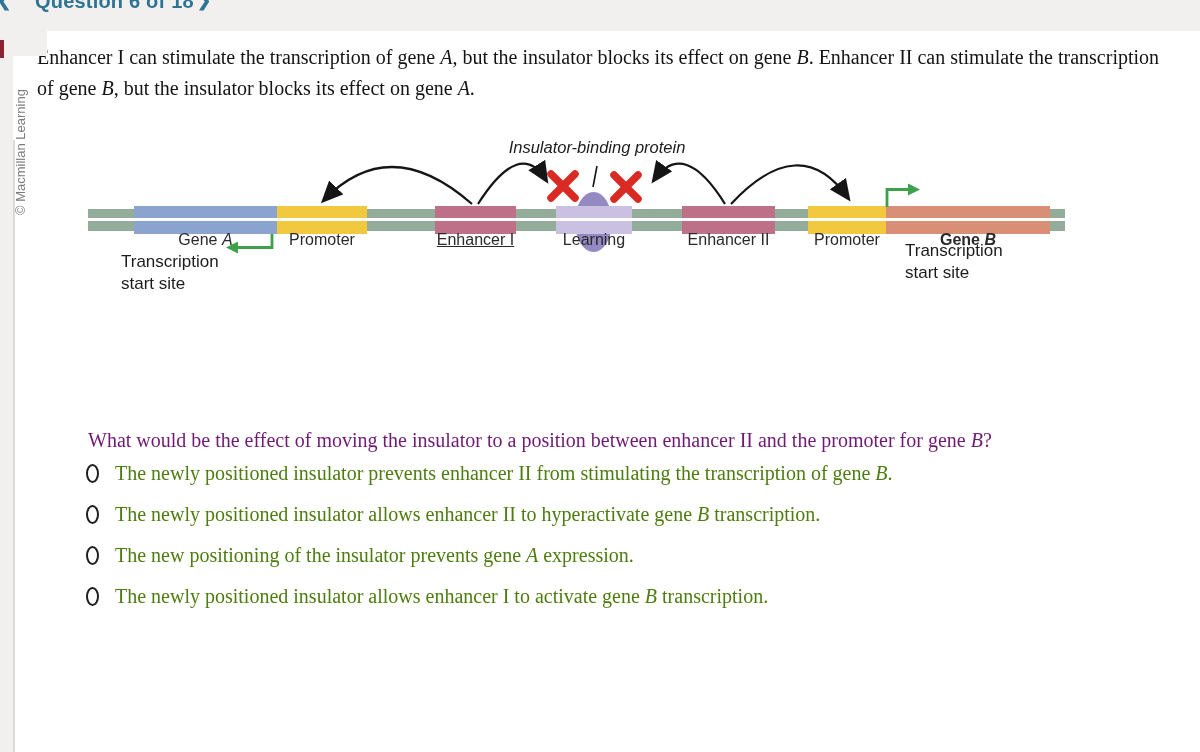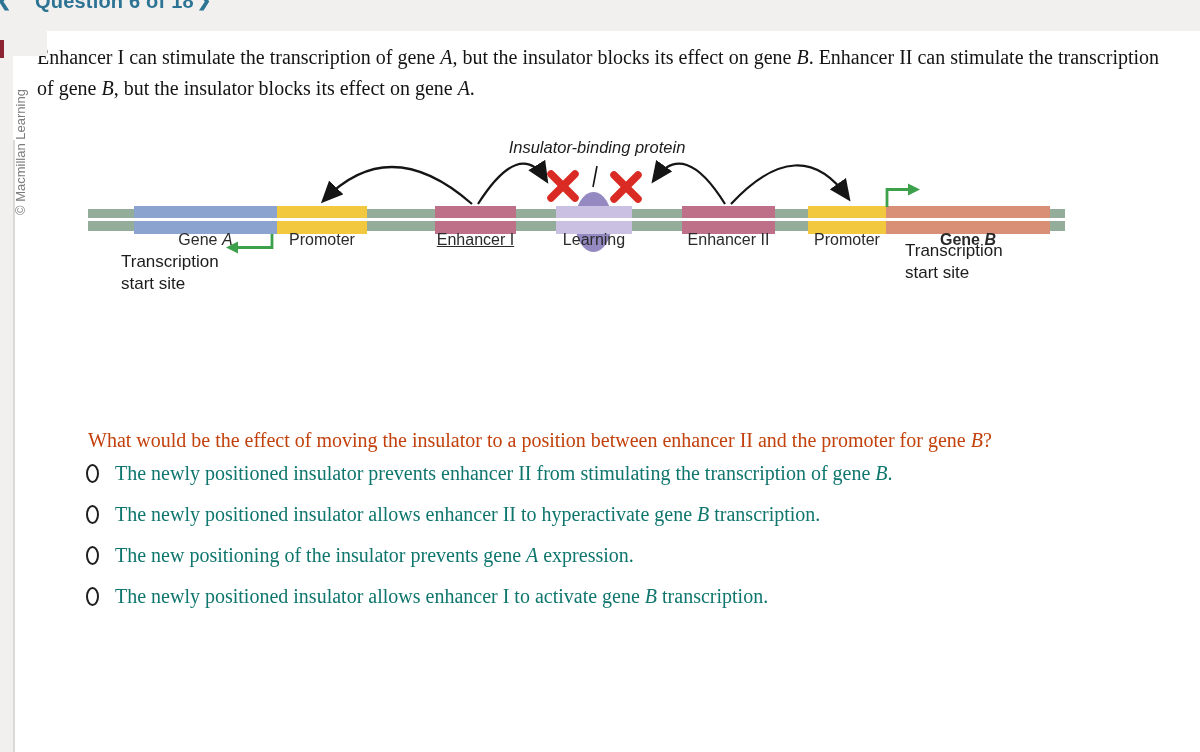--- a/index.html
+++ b/index.html
@@ -40,26 +40,26 @@
   .midline{position:absolute;left:88px;top:88px;width:977px;height:2.5px;background:#ffffff;z-index:4;}
   .seg-label{position:absolute;top:80px;height:20px;line-height:20px;text-align:center;
              font-size:16px;color:#2a2a2a;z-index:5;white-space:nowrap;margin-top:20px;}
   .overlay{position:absolute;left:0;top:0;width:1200px;height:180px;z-index:6;pointer-events:none;}
   .tss-label{position:absolute;font-size:17px;line-height:21.5px;color:#1c1c1c;z-index:7;}
   .tss-left{left:121px;top:121px;}
   .tss-right{left:905px;top:110px;}
 
   
   .question{position:absolute;left:88px;top:429px;width:1100px;
-            font-family:"Liberation Serif",serif;font-size:20px;color:#c2410c;}
+            font-family:"Liberation Serif",serif;font-size:20px;color:#701a75;}
   .option-row{position:absolute;left:86px;width:1100px;height:26px;cursor:pointer;}
   .radio{position:absolute;left:0;top:2px;width:13px;height:19px;border:2px solid #1e1e1e;
          border-radius:50%;background:#fff;box-sizing:border-box;}
   .option-text{position:absolute;left:29px;top:0px;
-               font-family:"Liberation Serif",serif;font-size:20px;color:#0f766e;white-space:nowrap;}
+               font-family:"Liberation Serif",serif;font-size:20px;color:#4d7c0f;white-space:nowrap;}
 </style>
 <style>.xmark line{stroke:#d92b23;}.tssarrow path{stroke:#3da04b;}.tssarrow polygon{fill:#3da04b;}</style></head>
 <body>
 
 <div class="topbar">
   <span class="nav-chevron nav-back">❮</span>
   <span class="nav-title">Question 6 of 18</span>
   <span class="nav-chevron nav-fwd">❯</span>
 </div>
 

